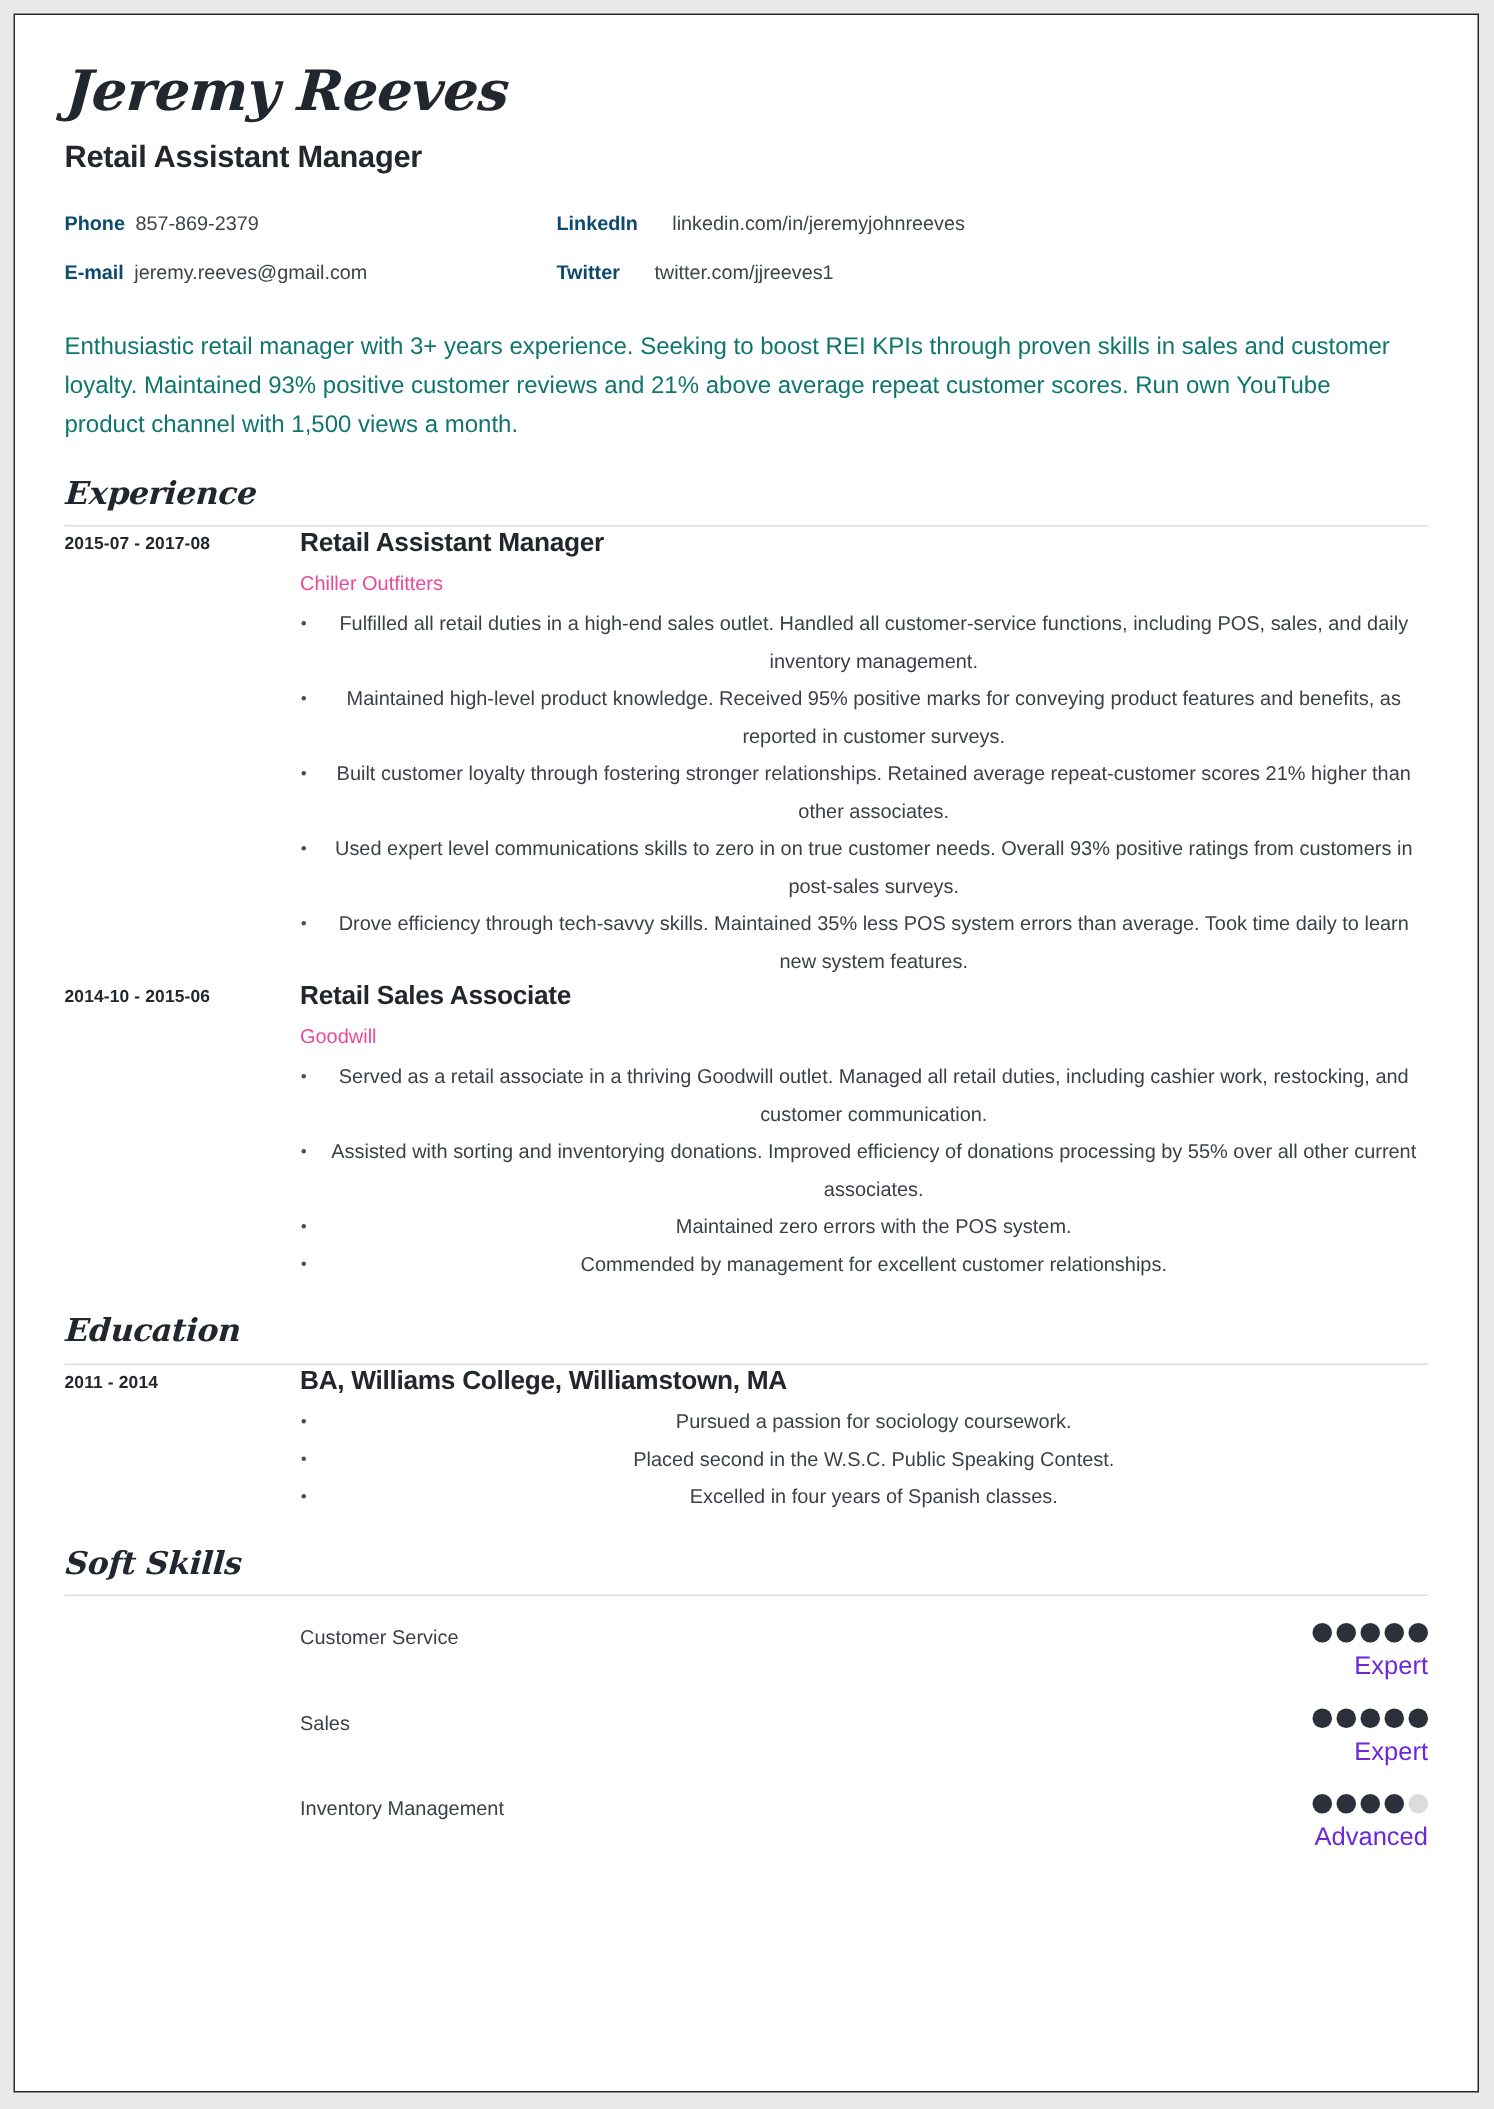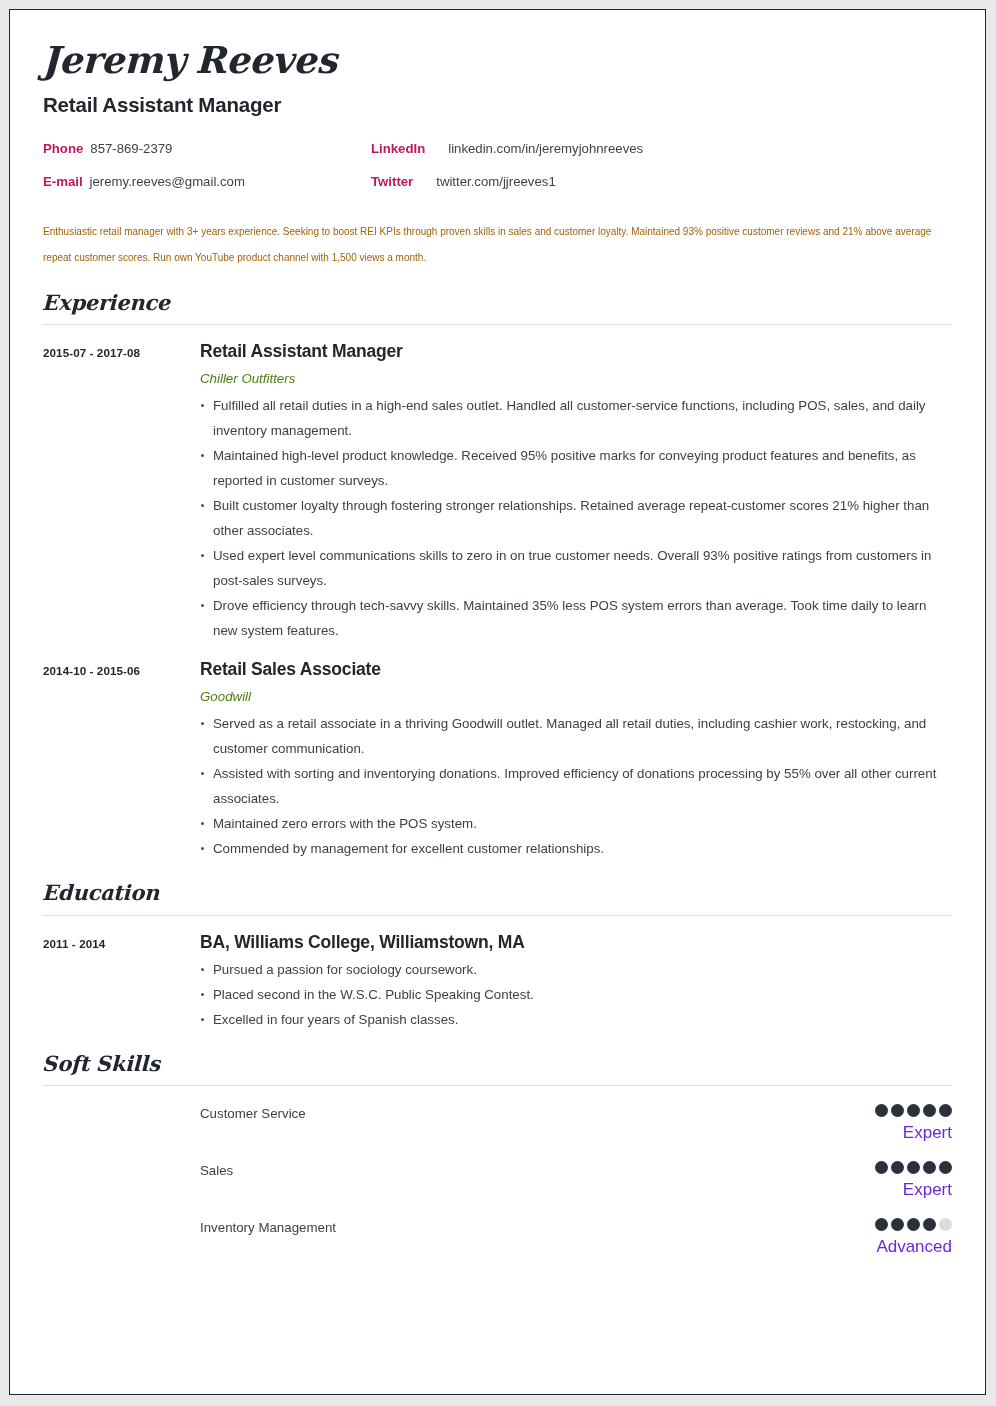--- a/index.html
+++ b/index.html
@@ -66,34 +66,34 @@
     align-items: flex-start;
   }
   .contact-cell {
     display: flex;
     align-items: baseline;
   }
   .contact-cell.col1 { width: 328px; }
   .contact-cell.col2 { width: auto; gap: 16px; }
   .contact-label {
     font-weight: bold;
-    color: #be185d;
+    color: #0c4a6e;
     margin-right: 7px;
     white-space: nowrap;
   }
   .contact-value {
     color: #3e424a;
     white-space: nowrap;
   }
 
   .summary {
     margin-top: 12px;
-    font-size: 10px;
+    font-size: 16px;
     line-height: 26px;
-    color: #a16207;
+    color: #0f766e;
     max-width: 890px;
   }
 
   
   .section {
     margin-top: 20px;
   }
   .section-title {
     font-family: "DejaVu Serif", "Liberation Serif", serif;
     font-size: 21px;
@@ -108,21 +108,20 @@
   }
   .section-rule {
     height: 1px;
     background: #dddddd;
     margin-top: 9px;
   }
 
   
   .entry {
     display: flex;
-    margin-top: 16px;
   }
   .entry-date {
     width: 157px;
     flex: 0 0 157px;
     font-size: 11.6px;
     font-weight: bold;
     color: #23262c;
     padding-top: 5px;
     letter-spacing: 0.1px;
   }
@@ -132,27 +131,27 @@
   }
   .entry-title {
     font-size: 17.5px;
     font-weight: bold;
     color: #23262c;
     letter-spacing: -0.2px;
     line-height: 1.15;
   }
   .entry-sub {
     font-size: 13.3px;
-    font-style: italic;
-    color: #4d7c0f;
+    color: #ec4899;
     margin-top: 10px;
   }
   ul.bullets {
     list-style: none;
     margin-top: 7px;
+    text-align: center;
   }
   ul.bullets li {
     position: relative;
     padding-left: 13px;
     font-size: 13.3px;
     line-height: 25px;
     color: #3b3f47;
     max-width: 752px;
   }
   ul.bullets li::before {

